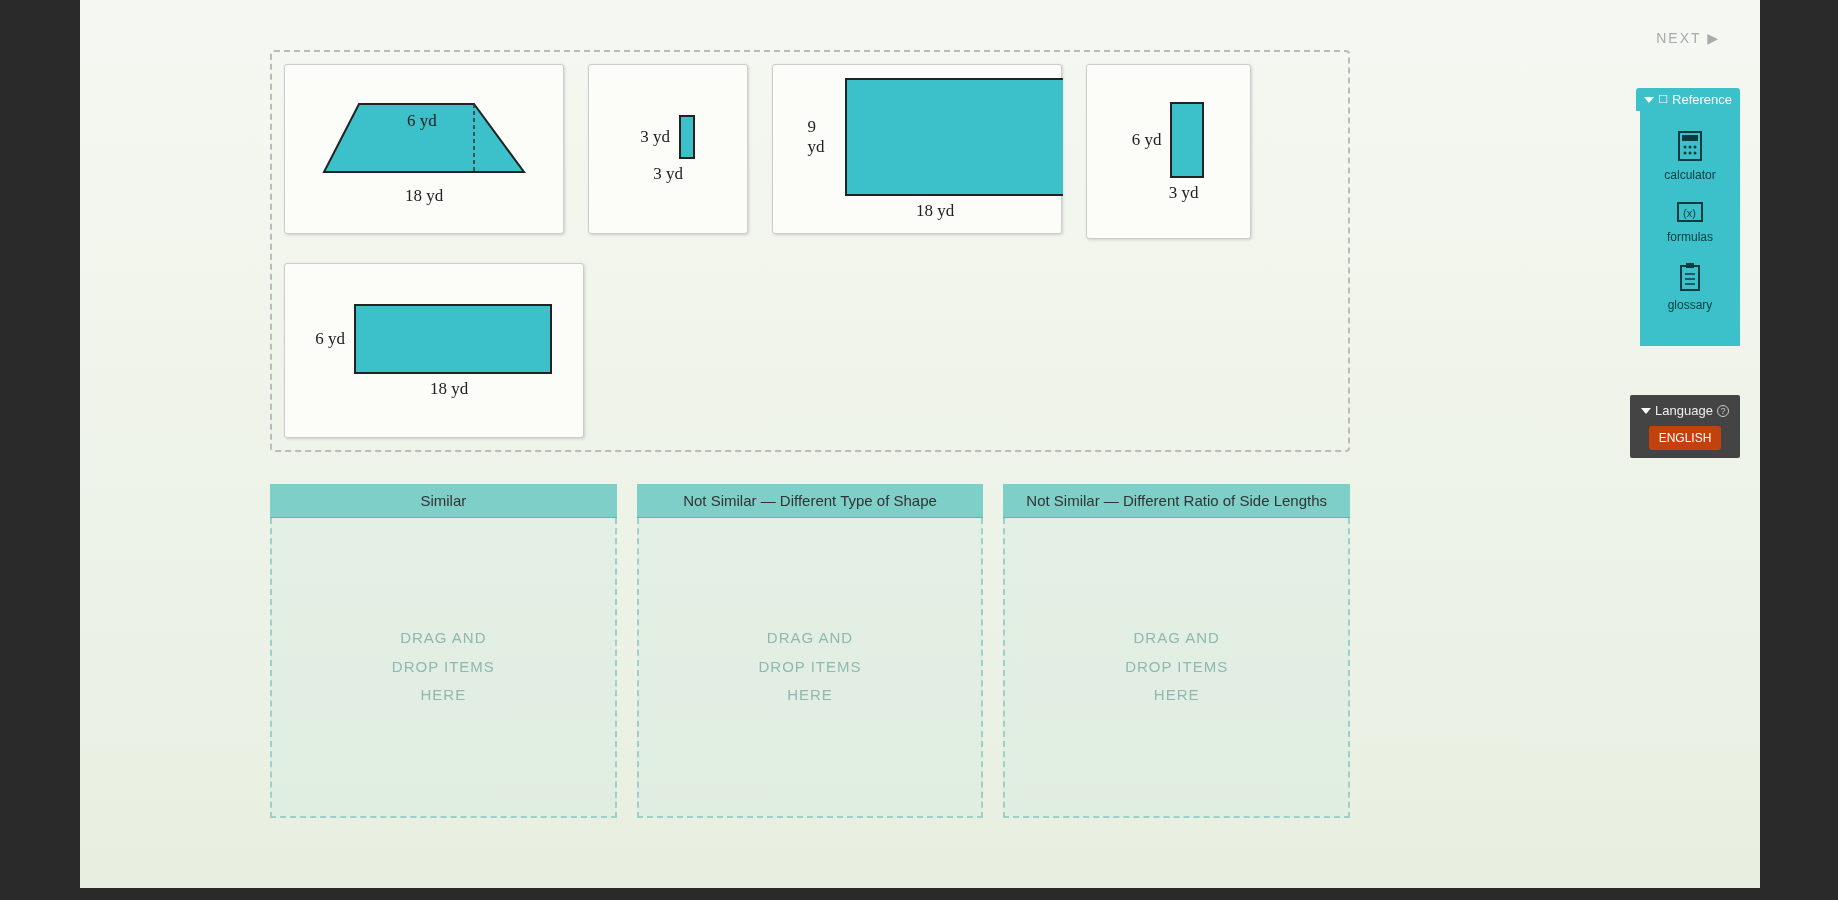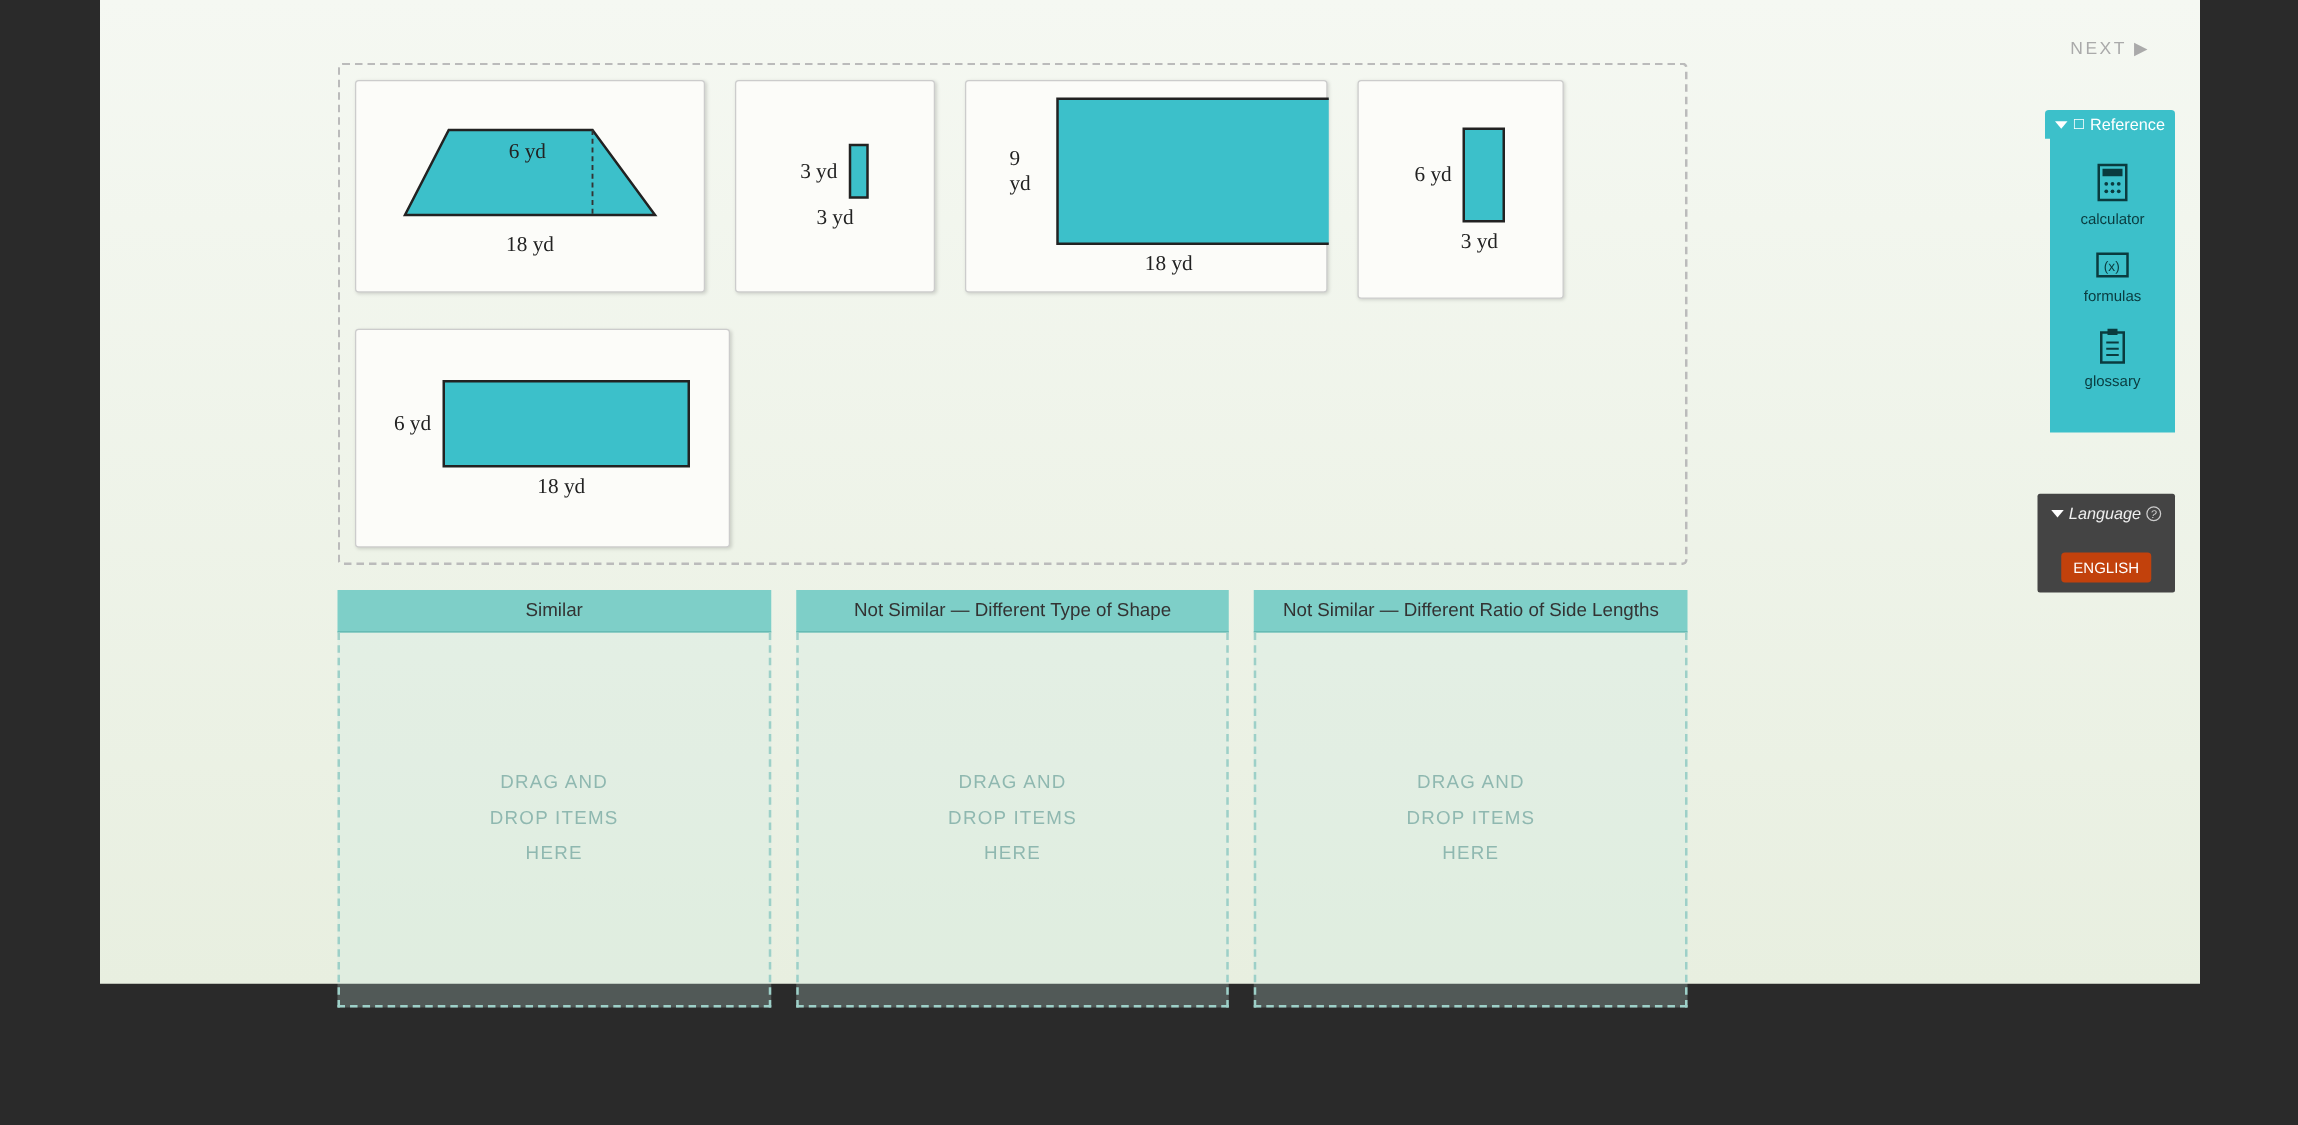--- a/index.html
+++ b/index.html
@@ -9,21 +9,21 @@
     width: 1838px;
     height: 900px;
     position: relative;
     overflow: hidden;
   }
   .screen {
     position: absolute;
     left: 80px;
     top: 0;
     width: 1680px;
-    height: 787px;
+    height: 888px;
     background: linear-gradient(180deg, #f5f8f2 0%, #e8efe0 100%);
     padding: 20px;
   }
   .next-btn {
     position: absolute;
     top: 30px;
     right: 40px;
     color: #aaa;
     font-size: 14px;
     letter-spacing: 2px;
@@ -68,20 +68,21 @@
     width: 1080px;
   }
   .drop-col { flex: 1; display:flex; flex-direction:column; }
   .drop-header {
     background: #7ecfc8;
     color: #333;
     text-align: center;
     padding: 8px 6px;
     font-size: 15px;
     border-bottom: 1px solid #5fb5ad;
+    margin-top: 12px;
   }
   .drop-body {
     flex: 1;
     min-height: 300px;
     border: 2px dashed #9dd0c8;
     border-top: none;
     background: rgba(200,230,225,0.25);
     display:flex;
     align-items:center;
     justify-content:center;
@@ -123,21 +124,21 @@
   .lang-panel {
     position: absolute;
     right: 20px;
     top: 395px;
     width: 110px;
     background: #444;
     padding: 8px;
     text-align:center;
     border-radius: 2px;
   }
-  .lang-title { color: #eee; font-size: 13px; display:flex; align-items:center; gap:4px; justify-content:center; margin-bottom:24px;font-style:italic;}
+  .lang-title { color: #eee; font-size: 13px; display:flex; align-items:center; gap:4px; justify-content:center; margin-bottom:8px;}
   .lang-btn {
     background: #c2410c;
     color: #fff;
     font-size: 12px;
     padding: 5px 10px;
     border-radius: 3px;
     display:inline-block;
   }
   .tri { display:inline-block; width:0; height:0; border-left:5px solid transparent; border-right:5px solid transparent; border-top:6px solid #fff; }
   .dash-v { stroke:#333; stroke-width:1.5; stroke-dasharray:4 3; }

